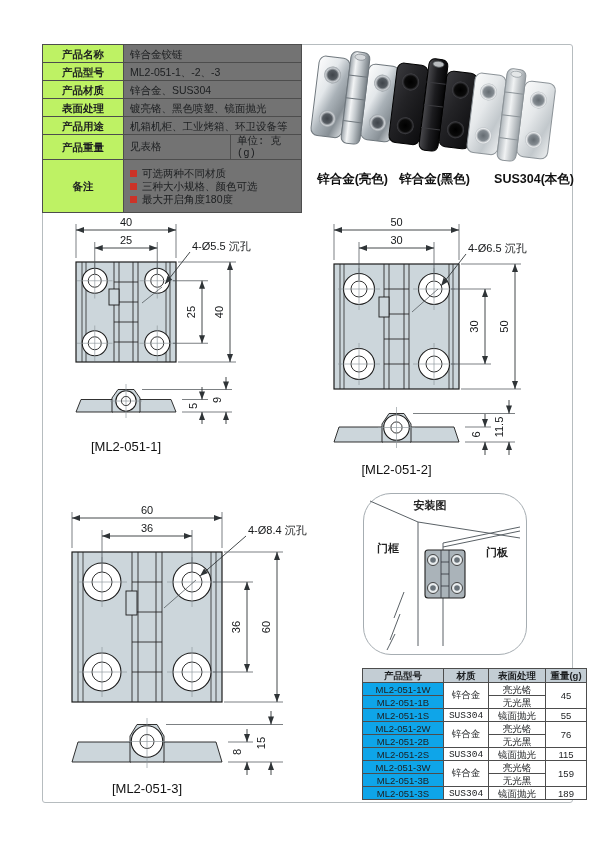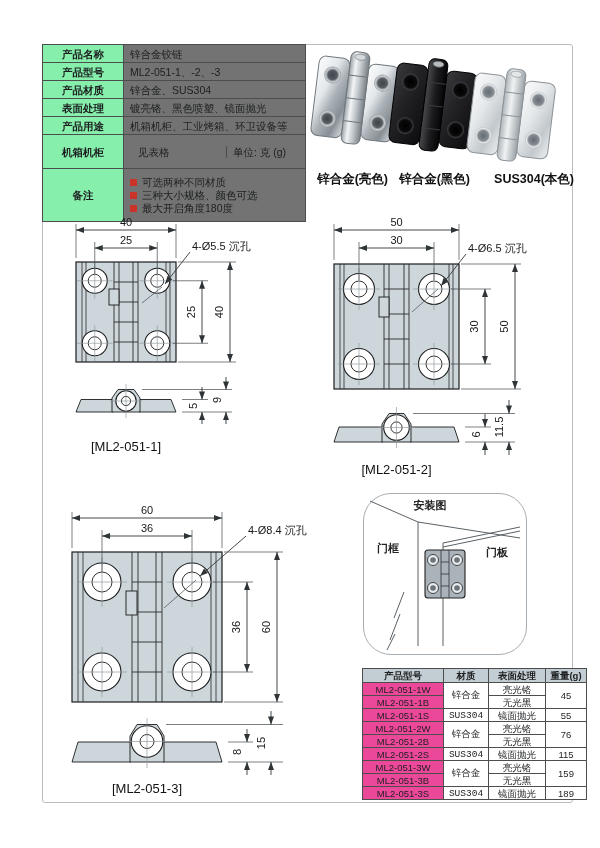--- a/index.html
+++ b/index.html
@@ -6,21 +6,21 @@
   body{width:600px;height:848px;position:relative;overflow:hidden;
        font-family:"Liberation Sans","DejaVu Sans",sans-serif;color:#1c1e20;}
   #page{position:absolute;inset:0;background:#fff;}
   .abs{position:absolute;}
   
   #frame{left:42px;top:44px;width:529px;height:757px;border:1px solid #b6bcbf;border-radius:3px;}
   
   table{border-collapse:collapse;}
   #info-table{left:42px;top:44px;}
   #info-table td{border:1px solid #4d4d4d;font-size:10.5px;padding:0 6px;height:17px;line-height:12px;}
-  #info-table td.lbl{background:#86efac;text-align:center;font-weight:bold;width:76px;padding:0 2px;}
+  #info-table td.lbl{background:#bef264;text-align:center;font-weight:bold;width:76px;padding:0 2px;}
   #info-table td.val{background:#737373;width:165px;text-align:left;}
   #info-table .valwrap{display:flex;align-items:stretch;}
   #info-table .valwrap .v1{flex:1;display:flex;align-items:center;}
   #info-table .valwrap .v2{border-left:1px solid #4d4d4d;padding-left:6px;display:flex;align-items:center;width:64px;}
   #info-table td.remark-cell{height:42px;padding:5px 6px;}
   .remark-line{display:flex;align-items:center;gap:5px;height:13px;font-size:10.5px;}
   .bullet{width:7px;height:7px;background:#cc3328;display:inline-block;flex:none;}
   
   .caption{top:171px;height:16px;font-size:12.5px;font-weight:600;text-align:right;color:#111;}
   
@@ -38,21 +38,21 @@
   text.lab{font-size:13px;fill:#111;}
   
   #install-box{left:363px;top:493px;width:162px;height:160px;border:1.5px solid #a6adb2;border-radius:28px;text-align:center;}
   #install-box svg{position:absolute;left:0;top:0;}
   .iso{stroke:#5a6166;stroke-width:1;fill:none;}
   text.itxt{font-size:11px;fill:#222;font-weight:600;}
   
   #spec-table{left:362px;top:668px;}
   #spec-table td,#spec-table th{border:1px solid #4d4d4d;font-size:9.5px;padding:0 2px;height:12px;text-align:center;line-height:11px;}
   #spec-table th{background:#c3cdd4;font-weight:bold;height:13px;}
-  #spec-table td.mcell{background:#ec4899;width:76px;}
+  #spec-table td.mcell{background:#0ea5e9;width:76px;}
   #spec-table td.mat{width:40px;background:#fff;font-family:Liberation Mono, monospace;}
   #spec-table td.fin{width:52px;background:#fff;}
   #spec-table td.wt{width:36px;background:#fff;}
 </style>
 </head>
 <body>
 
 <div id="page">
 
   <div id="frame" class="abs"></div>
@@ -73,22 +73,22 @@
     </tr>
     <tr>
       <td class="lbl">表面处理</td>
       <td class="val">镀亮铬、黑色喷塑、镜面抛光</td>
     </tr>
     <tr>
       <td class="lbl">产品用途</td>
       <td class="val">机箱机柜、工业烤箱、环卫设备等</td>
     </tr>
     <tr>
-      <td class="lbl">机箱机柜</td>
-      <td class="val" style="padding:8px;">
+      <td class="lbl">产品重量</td>
+      <td class="val" style="padding:0;font-family:Liberation Mono, monospace;">
         <div class="valwrap">
           <span class="v1" style="padding-left:6px;">见表格</span>
           <span class="v2">单位: 克 (g)</span>
         </div>
       </td>
     </tr>
     <tr>
       <td class="lbl">备注</td>
       <td class="val remark-cell">
         <div class="remark-line">

